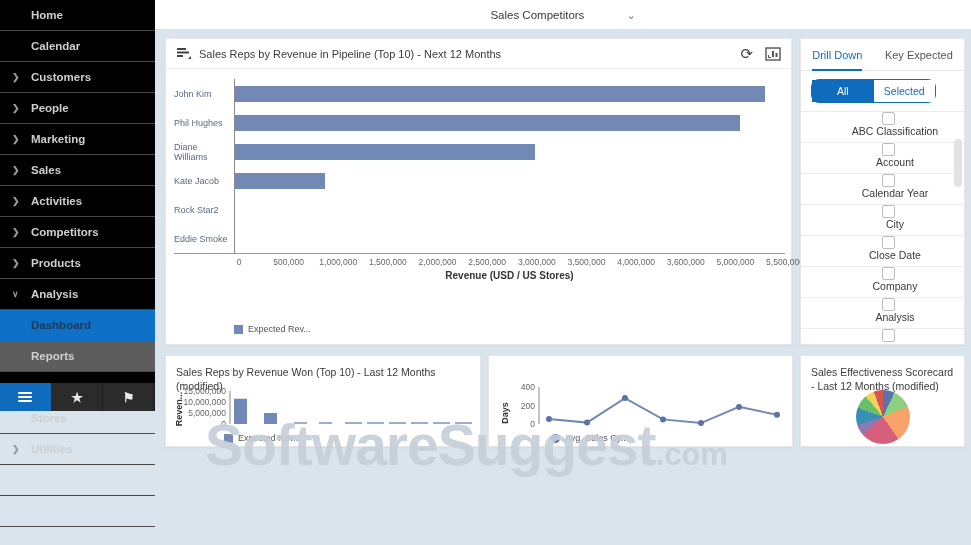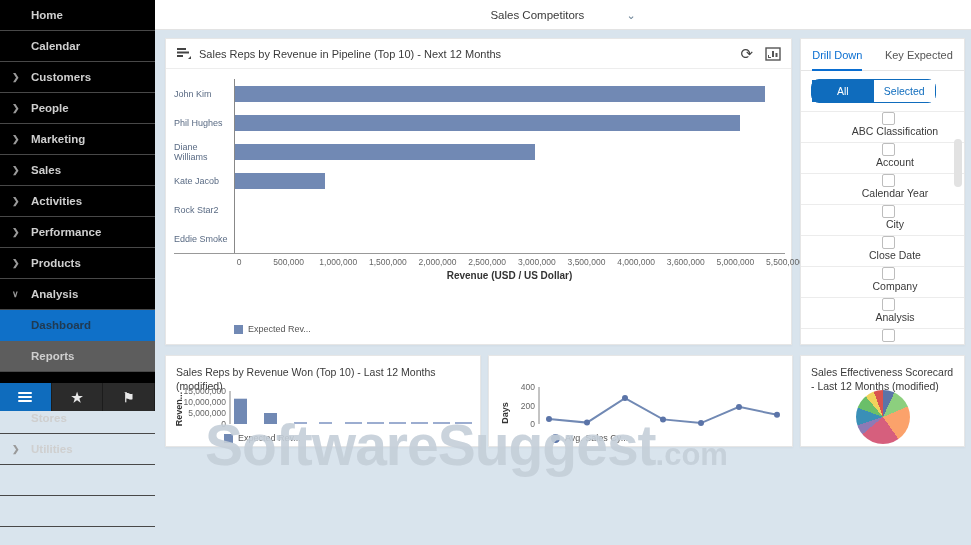--- a/index.html
+++ b/index.html
@@ -110,21 +110,21 @@
         <div class="side-item">
           <span class="arr">❯</span>
           <span class="lbl">Sales</span>
         </div>
         <div class="side-item">
           <span class="arr">❯</span>
           <span class="lbl">Activities</span>
         </div>
         <div class="side-item">
           <span class="arr">❯</span>
-          <span class="lbl">Performance</span>
+          <span class="lbl">Competitors</span>
         </div>
         <div class="side-item">
           <span class="arr">❯</span>
           <span class="lbl">Products</span>
         </div>
         <div class="side-item">
           <span class="arr">∨</span>
           <span class="lbl">Analysis</span>
         </div>
         <div class="side-item active">
@@ -241,21 +241,21 @@
           <span style="left: 27.2727%;">1,500,000</span>
           <span style="left: 36.3636%;">2,000,000</span>
           <span style="left: 45.4545%;">2,500,000</span>
           <span style="left: 54.5455%;">3,000,000</span>
           <span style="left: 63.6364%;">3,500,000</span>
           <span style="left: 72.7273%;">4,000,000</span>
           <span style="left: 81.8182%;">3,600,000</span>
           <span style="left: 90.9091%;">5,000,000</span>
           <span style="left: 100%;">5,500,000</span>
         </div>
-        <div class="xlabel">Revenue (USD / US Dollar)</div>
+        <div class="xlabel">Revenue (USD / US Stores)</div>
       </div>
     <div class="legend main-legend">
       <span class="sq"></span>
       <span>Expected Rev...</span>
     </div>
   </section>
 
   <section class="card panel-card">
     <div class="ptabs">
       <span class="ptab active">Drill Down</span>

